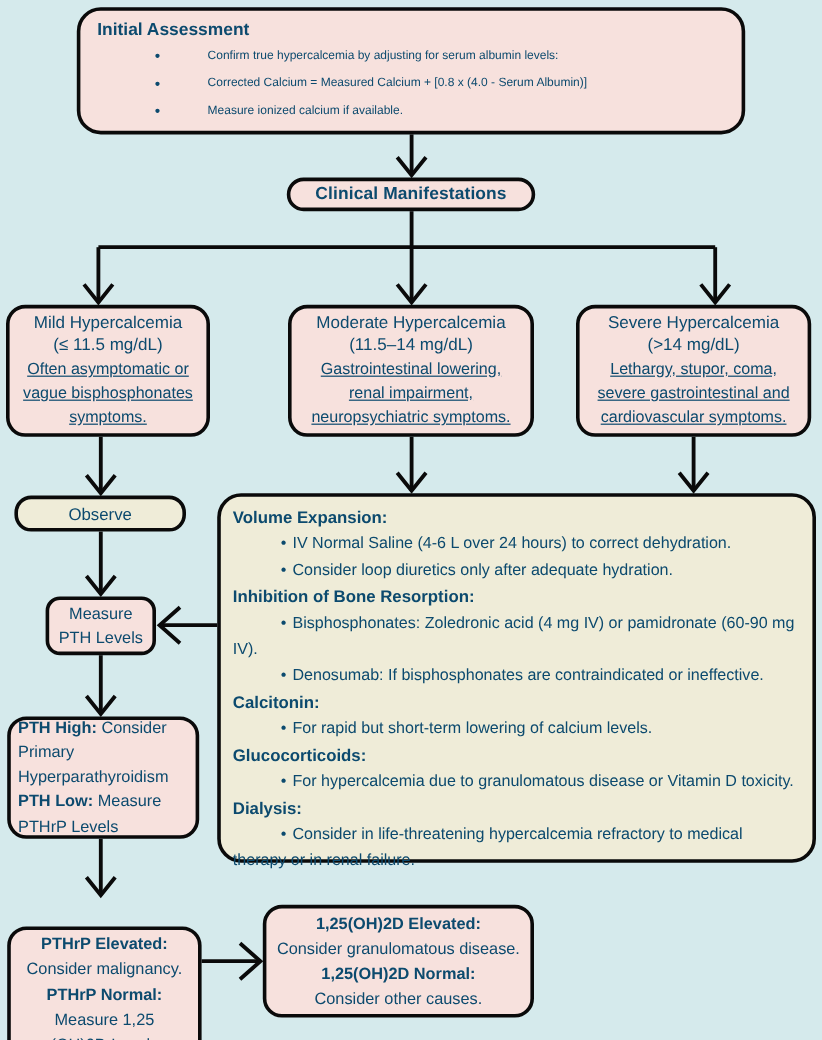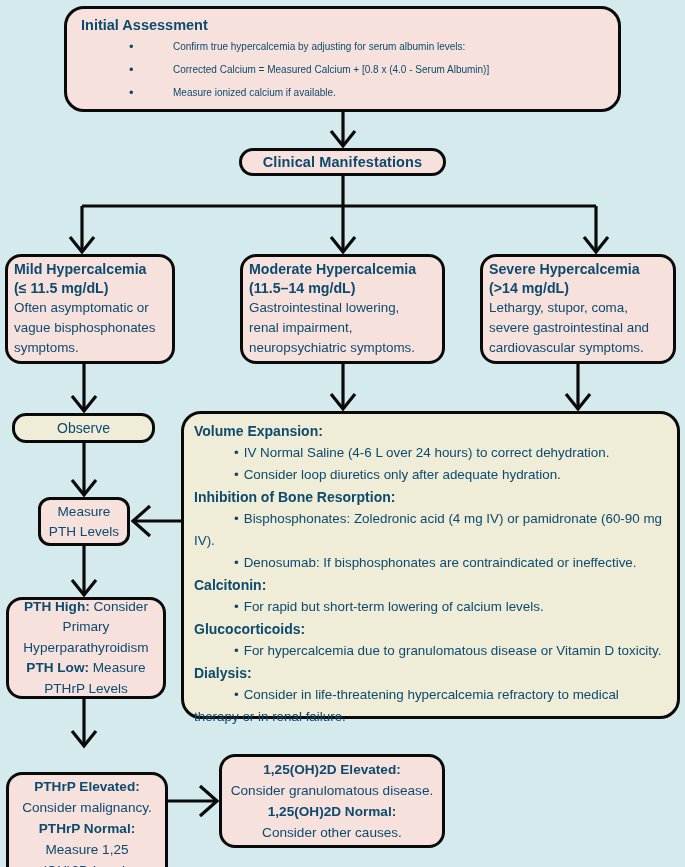--- a/index.html
+++ b/index.html
@@ -43,34 +43,34 @@
 
   
   #clinical{left:239px;top:148px;width:207px;height:28px;align-items:center;}
   #clinical .t{font-size:14.5px;font-weight:bold;letter-spacing:.1px;}
 
   
   .sev{top:254px;height:110px;padding:5px 6px;}
   #mild{left:5px;width:170px;}
   #moderate{left:240px;width:205px;}
   #severe{left:480px;width:196px;}
-  .sev .ttl{font-size:14.2px;font-weight:bold;line-height:19px;}
-  .sev .sub{font-size:13.4px;line-height:20px;text-align:left;}
+  .sev .ttl{font-size:14.2px;font-weight:normal;line-height:19px;text-align:center;}
+  .sev .sub{font-size:13.4px;line-height:20px;text-align:center;text-decoration:underline;}
 
   
   #observe{left:12px;top:413px;width:143px;height:30px;align-items:center;border-radius:14px;}
   #observe .t{font-size:14px;}
 
   
   #measurepth{left:38px;top:497px;width:92px;height:49px;align-items:center;border-radius:12px;}
   #measurepth .t{font-size:13.6px;line-height:20px;text-align:center;}
 
   
   #pthresult{left:6px;top:597px;width:160px;height:102px;padding:4px 6px;}
-  #pthresult .ln{font-size:13.6px;line-height:20.4px;text-align:center;}
+  #pthresult .ln{font-size:13.6px;line-height:20.4px;}
 
   
   #pthrp{left:6px;top:772px;width:162px;height:113px;padding:4px 6px;}
   #pthrp .ln{font-size:13.6px;line-height:21px;text-align:center;}
 
   
   #vitd{left:219px;top:754px;width:226px;height:94px;padding:4px 8px;}
   #vitd .ln{font-size:13.6px;line-height:21px;text-align:center;}
 
   

